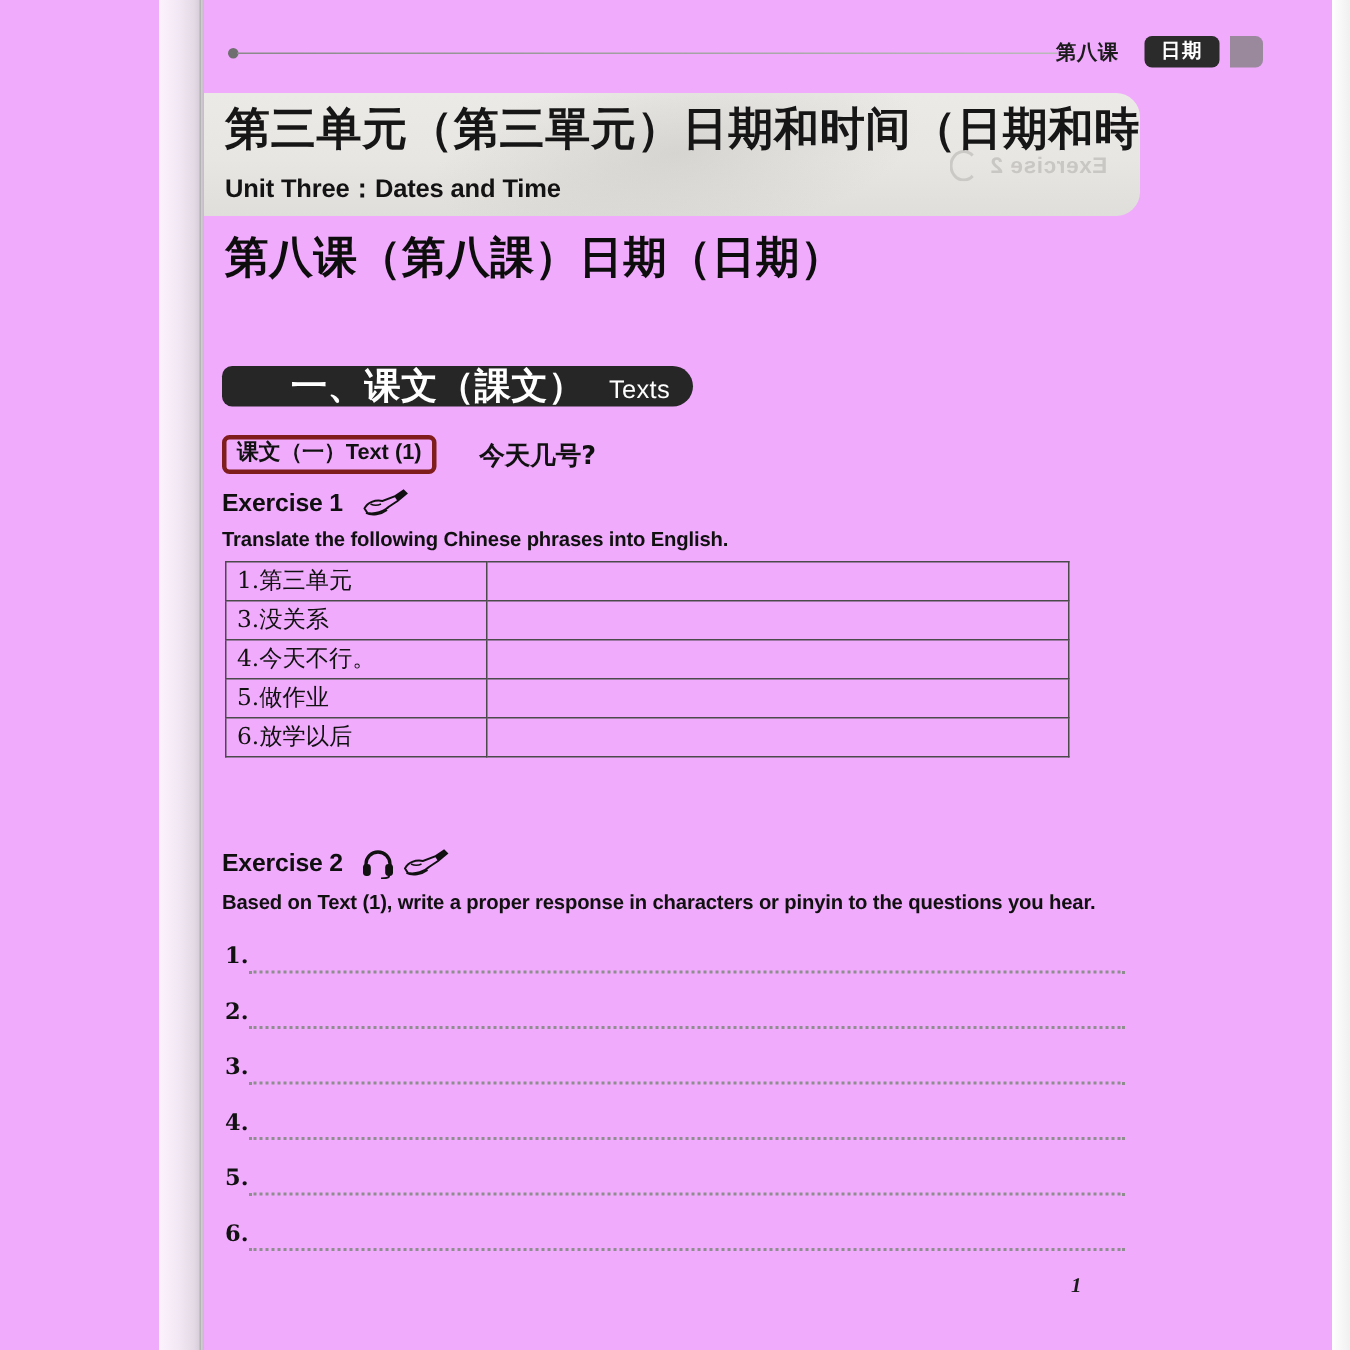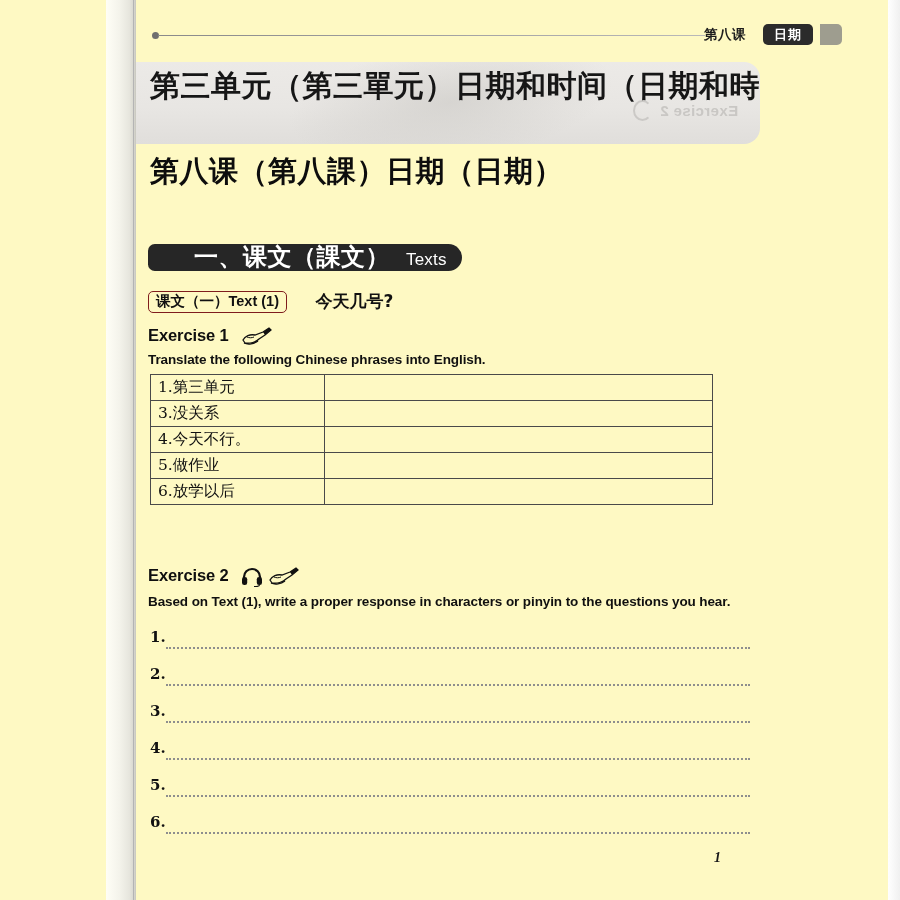--- a/index.html
+++ b/index.html
@@ -14,21 +14,21 @@
     font-family: "Liberation Sans", "DejaVu Sans", sans-serif;
     color: #111;
     position: relative;
   }
 
   
   #page-sheet {
     position: absolute;
     left: 0; top: 0;
     width: 900px; height: 900px;
-    background: #fef9c3;
+    background: #f0abfc;
   }
   
   .gutter-shadow {
     position: absolute;
     left: 106px; top: 0;
     width: 30px; height: 900px;
     background: linear-gradient(to right, #ffffff 0%, #f2f2f2 45%, #e2e2e2 78%, #cfcfcf 94%, #bdbdbd 100%);
     opacity: .85;
   }
   .gutter-edge {
@@ -204,21 +204,21 @@
 
   
   .text-row {
     position: absolute;
     left: 12px; top: 290px;
     height: 22px;
     white-space: nowrap;
   }
   .text-chip {
     display: inline-block;
-    border: 1px solid #7f1d1d;
+    border: 3px solid #7f1d1d;
     border-radius: 5px;
     padding: 1px 7px 2px 7px;
     font-size: 14.5px;
     font-weight: bold;
     line-height: 17px;
     color: #111;
     vertical-align: middle;
     font-family: "DejaVu Sans", "Liberation Sans", sans-serif;
   }
   .text-chip .tc-en { font-family: "Liberation Sans", sans-serif; }
@@ -329,20 +329,21 @@
       <div class="runhead-lesson">第八课</div>
       <div class="runhead-badge-tail"></div>
       <div class="runhead-badge">日期</div>
     </div>
 
     <div class="unit-banner">
       <div class="smudge"></div>
       <div class="bleed-ghost-circle"></div>
       <div class="bleed-ghost">Exercise 2</div>
       <div class="unit-cn">第三单元（第三單元）日期和时间（日期和時間）</div>
+      <div class="unit-en">Unit Three：Dates and Time</div>
     </div>
 
     <div class="lesson-cn">第八课（第八課）日期（日期）</div>
 
     <div class="section-banner">
       <span class="sb-cn">一、课文（課文）</span><span class="sb-en">Texts</span>
     </div>
 
     <div class="text-row">
       <span class="text-chip"><span>课文（一）</span><span class="tc-en">Text (1)</span></span>

